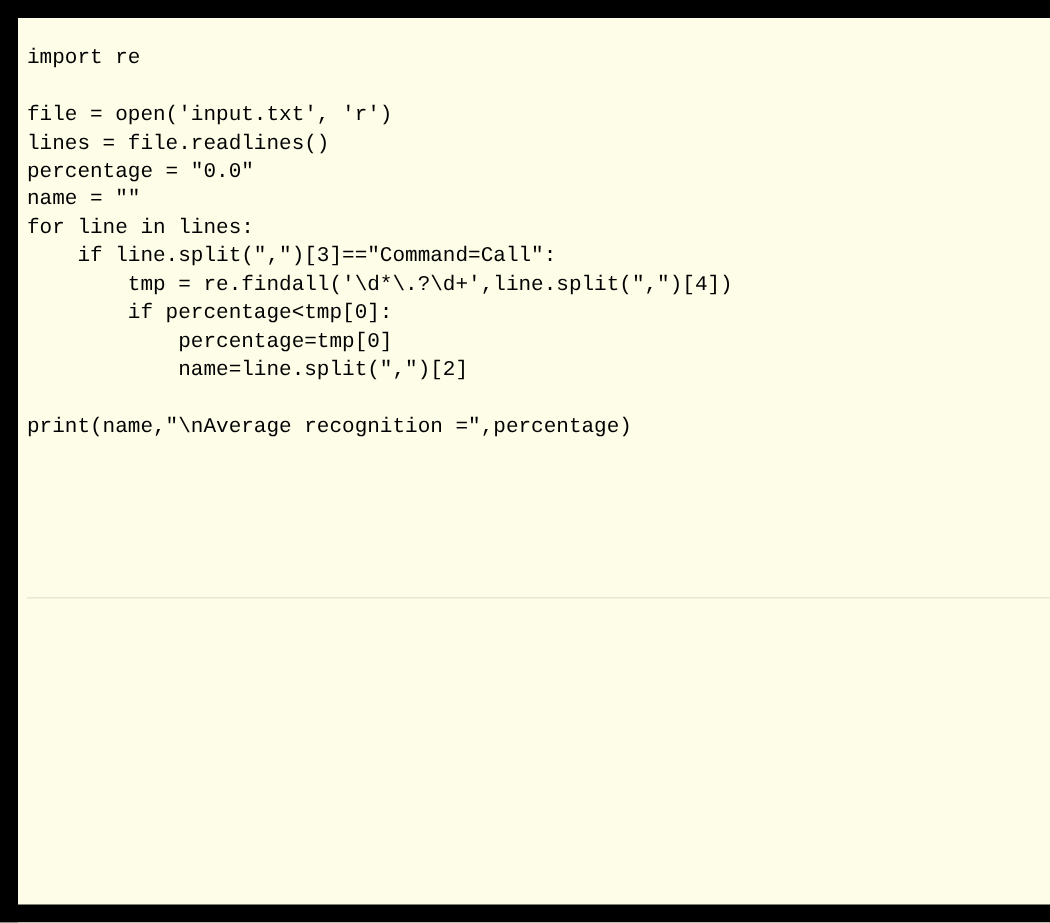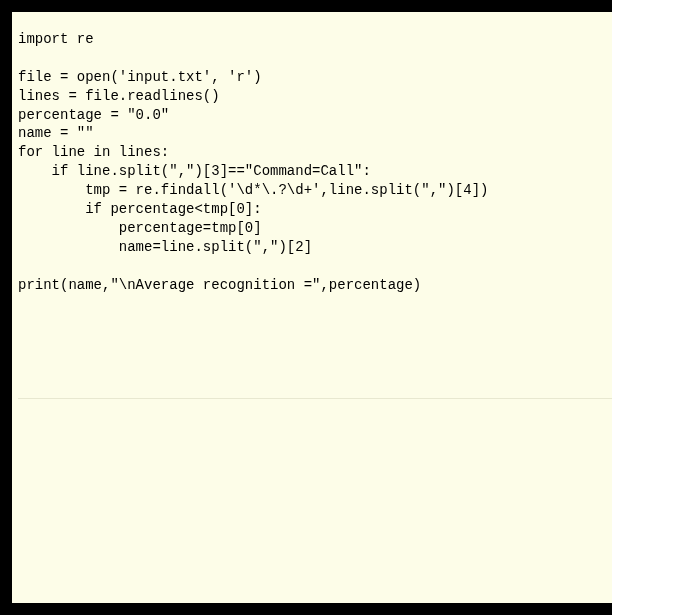--- a/index.html
+++ b/index.html
@@ -7,21 +7,21 @@
       padding: 0;
       box-sizing: border-box;
     }
     body {
       width: 700px;
       height: 615px;
       background: #fff;
       overflow: hidden;
     }
     .frame {
-      width: 612px;
+      width: 700px;
       height: 615px;
       border: 12px solid #000;
       border-right: none;
       background: #fdfde8;
       position: relative;
     }
     .code-area {
       padding: 18px 0 0 6px;
       font-family: "Courier New", Courier, monospace;
       font-size: 14px;

